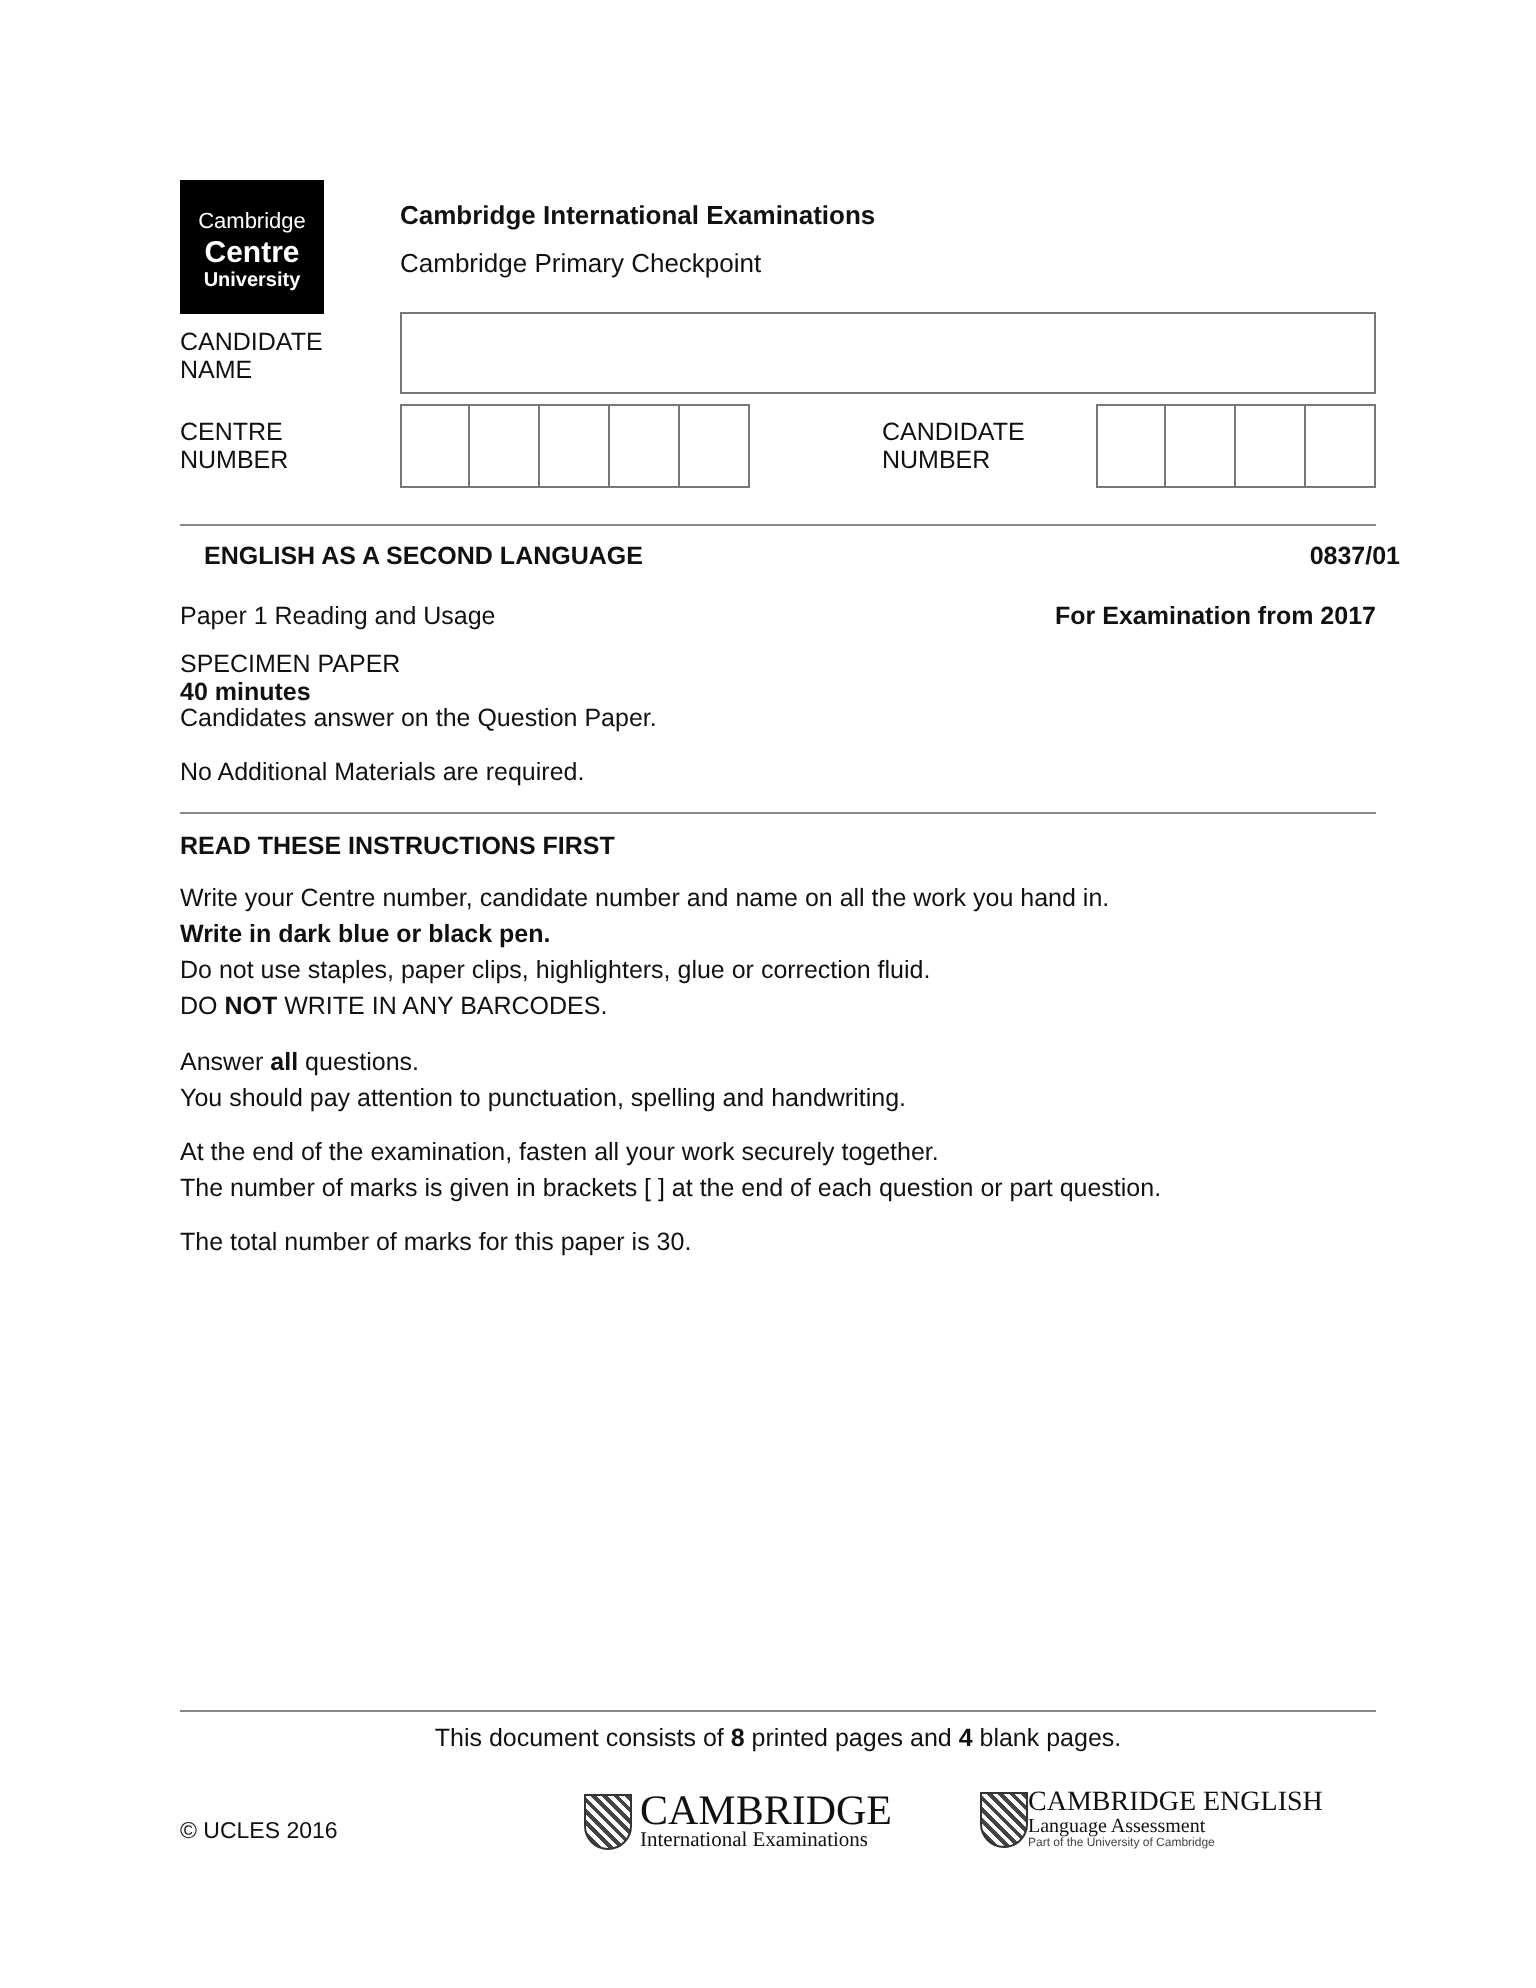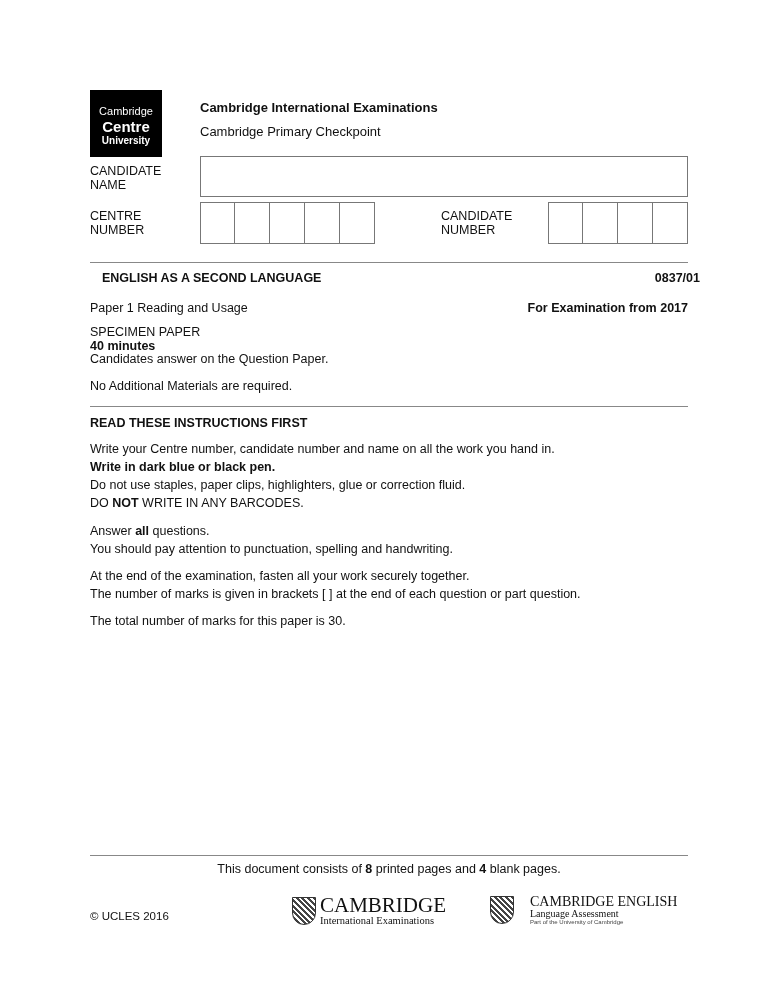--- a/index.html
+++ b/index.html
@@ -95,20 +95,20 @@
 <div class="abs" style="left:90px;width:598px;top:862px;text-align:center;"><span>This document consists of </span><b>8</b><span> printed pages and </span><b>4</b><span> blank pages.</span></div>
 <div class="abs" style="left:90px;top:910px;font-size:11.5px;">© UCLES 2016</div>
 
 <div class="abs" style="left:292px;top:895px;display:flex;align-items:center;gap:4px;">
   <div class="crest"></div>
   <div style="font-family:'Liberation Serif',serif;line-height:1;">
     <div style="font-size:21px;">CAMBRIDGE</div>
     <div style="font-size:10.5px;">International Examinations</div>
   </div>
 </div>
-<div class="abs" style="left:490px;top:895px;display:flex;align-items:center;gap:16px;">
+<div class="abs" style="left:490px;top:895px;display:flex;align-items:center;gap:0;">
   <div class="crest"></div>
   <div style="font-family:'Liberation Serif',serif;line-height:1;">
     <div style="font-size:14px;">CAMBRIDGE ENGLISH</div>
     <div style="font-size:10px;">Language Assessment</div>
     <div style="font-size:6px;font-family:'Liberation Sans',sans-serif;color:#444;">Part of the University of Cambridge</div>
   </div>
 </div>
 
 </body></html>

